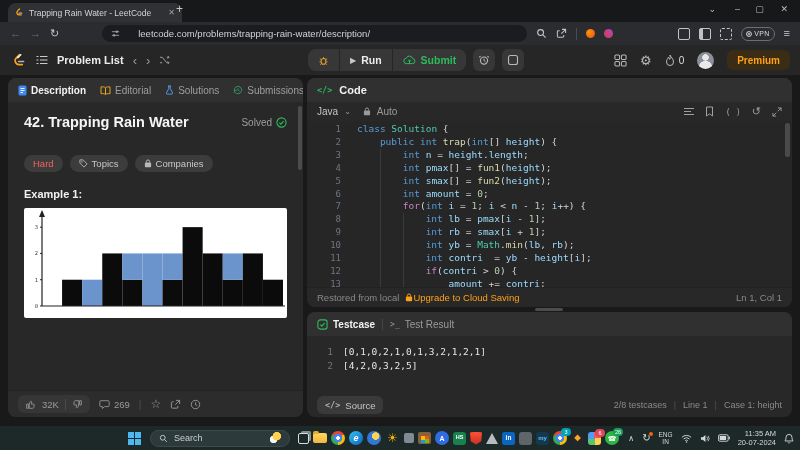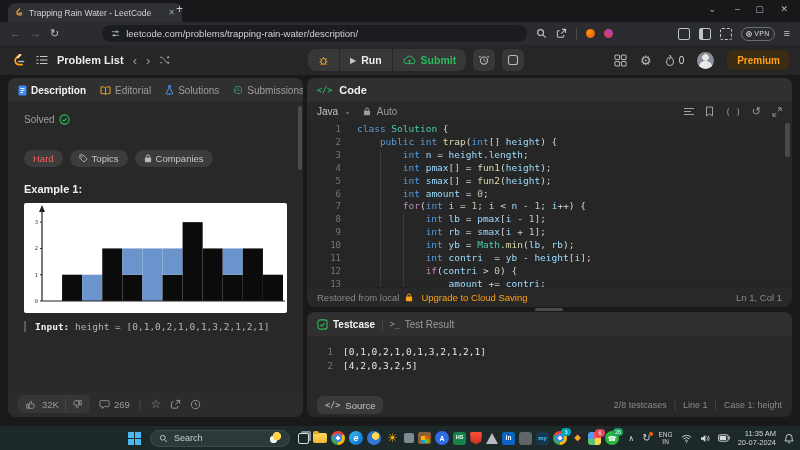--- a/index.html
+++ b/index.html
@@ -10,21 +10,21 @@
   
   #tabstrip{position:absolute;left:0;top:0;width:800px;height:22px;background:#17181a}
   #tab{position:absolute;left:8px;top:3px;width:160px;height:19px;background:#2f3134;border-radius:8px 8px 0 0;display:flex;align-items:center;padding:0 7px;gap:5px}
   #tab .title{flex:1;font-size:8.5px;color:#d3d4d6;white-space:nowrap;overflow:hidden;text-overflow:ellipsis}
   #tab .x{font-size:8px;color:#9aa0a6}
   #newtab{position:absolute;left:176px;top:2px;font-size:12px;color:#c3c6c9}
   .winctl{position:absolute;top:4px;font-size:9px;color:#b8bbbe}
   #toolbar{position:absolute;left:0;top:22px;width:800px;height:23px;background:#2b2c30;display:flex;align-items:center;padding:0 10px;box-sizing:border-box;gap:9px}
   .nav-glyph{font-size:11px;color:#c7c9cc;line-height:1}
   .dim{color:#6d7175}
-  #urlpill{display:flex;align-items:center;gap:6px;background:#1b1c1f;border-radius:9px;height:17px;padding:0 9px;width:425px;box-sizing:border-box;margin-left:34px}
+  #urlpill{display:flex;align-items:center;gap:18px;background:#1b1c1f;border-radius:9px;height:17px;padding:0 9px;width:425px;box-sizing:border-box;margin-left:34px}
   #urlpill .url{font-size:9.5px;color:#d0d2d6;white-space:nowrap;overflow:hidden}
   .tb-sep{width:1px;height:12px;background:#4a4d52}
   .ext-dot{width:9px;height:9px;border-radius:50%}
   #vpnpill{border:1px solid #6b6f74;border-radius:7px;height:12px;display:flex;align-items:center;gap:2px;padding:0 4px;font-size:7px;color:#d9dbde;letter-spacing:.3px}
   .sq-ico{width:10px;height:10px;border:1.2px solid #c0c3c6;border-radius:2px}
   .sq-ico.split{background:linear-gradient(90deg,#c0c3c6 0 3px,transparent 3px)}
 
   
   #lcheader{position:absolute;left:0;top:45px;width:800px;height:30px;background:#262626}
   .lc-left{position:absolute;left:12px;top:0;height:30px;display:flex;align-items:center;gap:9px}
@@ -80,21 +80,21 @@
   #code-toolbar .right{margin-left:auto;display:flex;align-items:center;gap:11px;color:#9f9f9f}
   .fmt-ico{display:flex;flex-direction:column;gap:1.5px}
   .fmt-ico i{display:block;height:1.2px;background:#9f9f9f}
   #editor{position:absolute;left:0;right:0;top:43px;bottom:19px;background:#262626}
   .cl{display:flex;line-height:12.9px;font-family:"DejaVu Sans Mono",monospace;font-size:9.5px;white-space:pre}
   .ln{width:26px;text-align:right;color:#6e7681;margin-right:16px;padding-left:8px;font-size:9px;flex:0 0 auto}
   .tok-kw{color:#569cd6}.tok-ctrl{color:#c586c0}.tok-cls{color:#4ec9b0}.tok-fn{color:#dcdcaa}.tok-var{color:#9cdcfe}.tok-num{color:#b5cea8}.tok-p{color:#d4d4d4}
   .guide{position:absolute;width:1px;background:#3a3a3a}
   #ed-thumb{position:absolute;right:2px;top:2px;width:5px;height:34px;background:#4a4a4a;border-radius:2px}
   #code-foot{position:absolute;left:0;right:0;bottom:0;height:19px;background:#282828;border-top:1px solid #222;display:flex;align-items:center;padding:0 10px;gap:6px;font-size:9.5px;color:#8a8a8a}
-  #code-foot .upg{color:#ffa116;display:flex;align-items:center;gap:8px}
+  #code-foot .upg{color:#ffa116;display:flex;align-items:center;gap:0}
   #code-foot .pos{margin-left:auto}
   #drag-handle{position:absolute;left:535px;top:307.5px;width:28px;height:3px;border-radius:2px;background:#4c4c4c}
 
   
   #test-card{left:307px;top:312px;width:485px;height:105px}
   #tc-tab{display:flex;gap:5px;font-size:10px;font-weight:bold;color:#f2f2f2}
   #tr-tab{display:flex;align-items:center;gap:5px;font-size:10px;color:#9a9a9a}
   .prompt{font-family:"DejaVu Sans Mono",monospace;font-size:8px;color:#9a9a9a}
   #tc-lines{padding:9px 0 0 14px}
   #tc-lines .tl{display:flex;font-family:"DejaVu Sans Mono",monospace;font-size:9.5px;line-height:14px}
@@ -308,20 +308,21 @@
       <svg width="10" height="10" viewBox="0 0 11 11">
           <path d="M1.5 5.5a4 4 0 1 1 1.2 2.9M1.5 8.5v-2.6h2.6" fill="none" stroke="#37a06b" stroke-width="1"></path>
           <path d="M5.5 3.5v2.2l1.6 1" stroke="#37a06b" fill="none" stroke-width="0.9"></path>
         </svg>
       <span>Submissions</span>
     </span>
   </div>
 
   <div id="left-scroll">
     <div id="ptitle-row">
+      <span id="ptitle">42. Trapping Rain Water</span>
       <span id="solved">
         <span>Solved</span>
         <svg width="11" height="11" viewBox="0 0 12 12">
             <circle cx="6" cy="6" r="5" fill="none" stroke="#2cbb5d" stroke-width="1.2"></circle>
             <path d="M3.7 6.2l1.6 1.6 3-3.2" fill="none" stroke="#2cbb5d" stroke-width="1.2"></path>
           </svg>
       </span>
     </div>
     <div id="pills">
       <span class="pill hard">Hard</span>
@@ -363,23 +364,20 @@
           <line x1="16" y1="98" x2="18" y2="98" stroke="#222" stroke-width="1"></line>
           <text x="14" y="100" text-anchor="end" font-size="5.5" fill="#444" font-family="DejaVu Sans Mono, monospace">0</text>
           <line x1="16" y1="71.71428571428572" x2="18" y2="71.71428571428572" stroke="#222" stroke-width="1"></line>
           <text x="14" y="73.71428571428572" text-anchor="end" font-size="5.5" fill="#444" font-family="DejaVu Sans Mono, monospace">1</text>
           <line x1="16" y1="45.42857142857143" x2="18" y2="45.42857142857143" stroke="#222" stroke-width="1"></line>
           <text x="14" y="47.42857142857143" text-anchor="end" font-size="5.5" fill="#444" font-family="DejaVu Sans Mono, monospace">2</text>
           <line x1="16" y1="19.14285714285714" x2="18" y2="19.14285714285714" stroke="#222" stroke-width="1"></line>
           <text x="14" y="21.14285714285714" text-anchor="end" font-size="5.5" fill="#444" font-family="DejaVu Sans Mono, monospace">3</text>
         </svg>
     </div>
-    <div id="inputblock" class="mono">
-      <span class="lbl">Input:</span><span class="val"> height = [0,1,0,2,1,0,1,3,2,1,2,1]</span>
-    </div>
   </div>
   <div id="left-thumb"></div>
 
   <div id="likebar">
     <span id="votes">
       <svg width="11" height="11" viewBox="0 0 13 13">
           <path d="M2 6h2v5H2zM5 11h4.2c.6 0 1-.4 1.1-.9l.6-3A1 1 0 0 0 9.9 6H7.5l.4-2.2A.9.9 0 0 0 6.3 3L5 6z" fill="none" stroke="#9a9a9a" stroke-width="1"></path>
         </svg>
       <span>32K</span>
       <span class="vr"></span>

